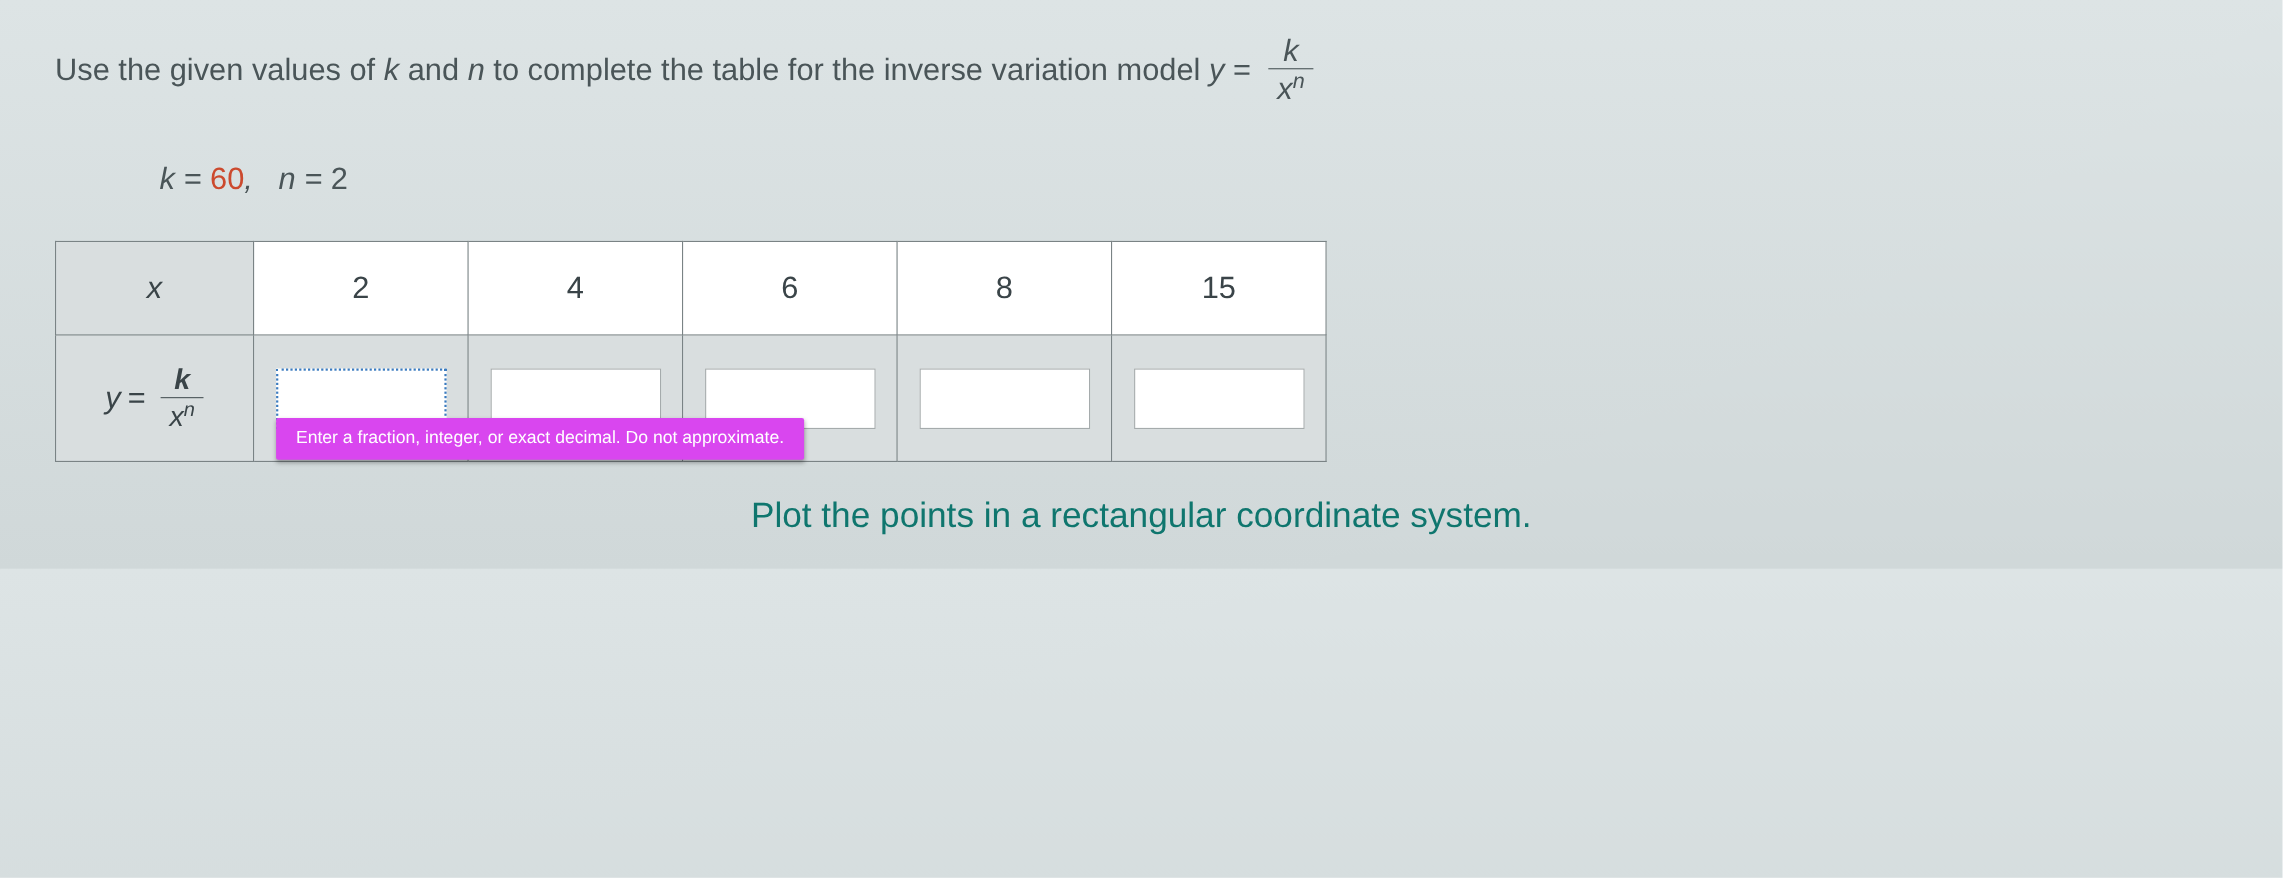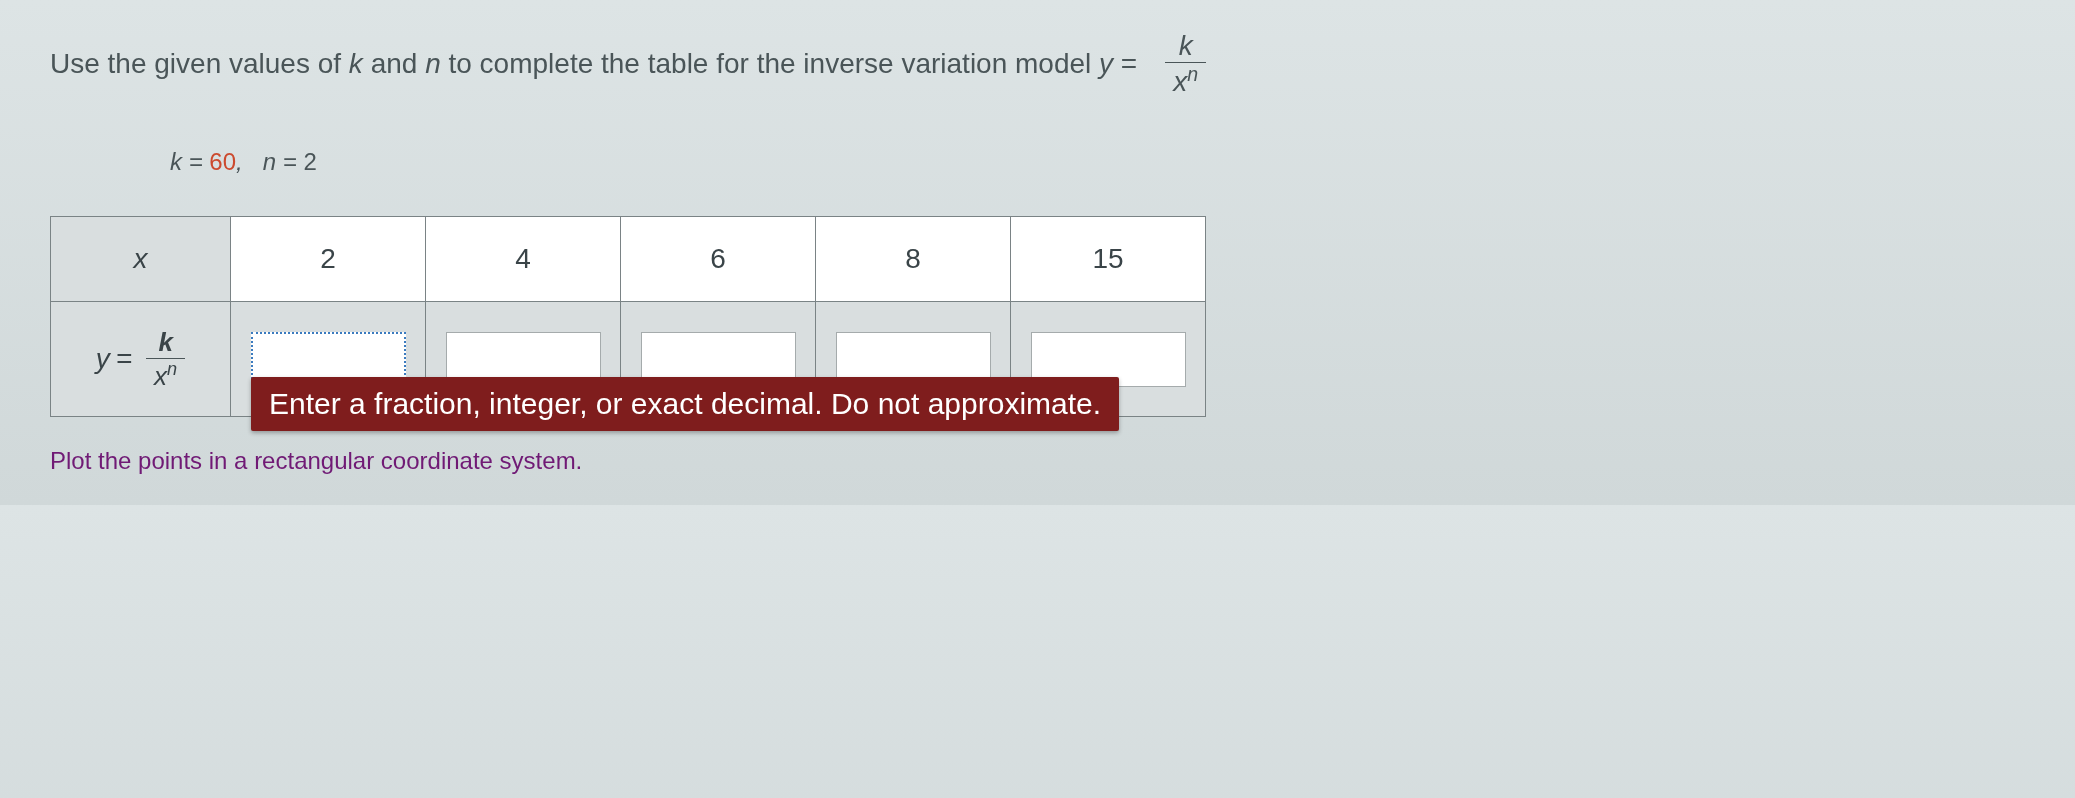--- a/index.html
+++ b/index.html
@@ -11,21 +11,21 @@
       font-family: 'Segoe UI', Tahoma, Geneva, Verdana, sans-serif;
       background: linear-gradient(180deg, #dde4e5 0%, #d0d8d9 100%);
       padding: 30px 50px;
       color: #4a5558;
       font-size: 28px;
     }
     .question-text {
       display: flex;
       align-items: center;
       flex-wrap: wrap;
-      gap: 20px;
+      gap: 8px;
       margin-bottom: 50px;
     }
     .italic {
       font-style: italic;
     }
     .fraction {
       display: inline-flex;
       flex-direction: column;
       align-items: center;
       vertical-align: middle;
@@ -38,24 +38,24 @@
     .fraction .den {
       border-top: 1.5px solid #4a5558;
       padding: 0 8px;
       font-style: italic;
     }
     .fraction .den sup {
       font-style: italic;
       font-size: 0.7em;
     }
     .params {
-      margin-left: 120px;
+      margin-left: 95px;
       margin-bottom: 40px;
       font-style: italic;
-      font-size: 24px;
+      font-size: 28px;
     }
     .k-value {
       color: #cc4a2e;
       font-style: normal;
     }
     table {
       border-collapse: collapse;
       background: #ffffff;
       margin-bottom: 30px;
     }
@@ -97,32 +97,33 @@
       background: #ffffff;
     }
     .answer-input.focused {
       border: 2px dotted #3b7bbf;
       outline: none;
     }
     .tooltip {
       position: absolute;
       top: 75px;
       left: 20px;
-      background: #7f1d1d;
+      background: #d946ef;
       color: #ffffff;
-      font-size: 30px;
+      font-size: 16px;
       padding: 10px 18px;
       white-space: nowrap;
       z-index: 10;
       border-radius: 2px;
       box-shadow: 0 2px 4px rgba(0,0,0,0.3);
     }
     .plot-text {
-      font-size: 24px;
-      color: #701a75;
+      font-size: 32px;
+      color: #0f766e;
+      text-align: center;
     }
     .q-line {
       display: inline;
     }
   </style>
 </head>
 <body>
 
 <div class="question-text">
   <span class="q-line">

